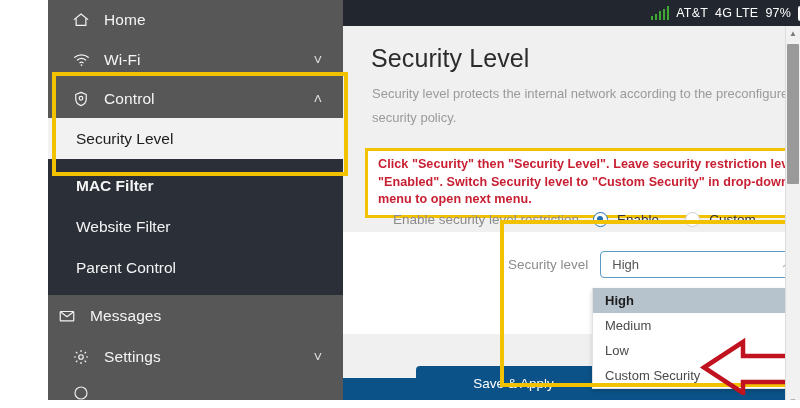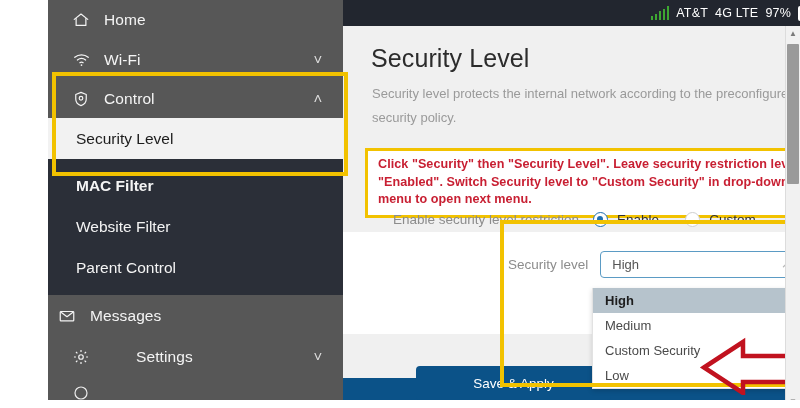--- a/index.html
+++ b/index.html
@@ -302,21 +302,21 @@
     <div class="nav-item" style="top:295px;height:41px;padding-left:8px;">
       <span class="ic">
         <svg width="18" height="18" viewBox="0 0 24 24" fill="none" stroke="#f4f4f4" stroke-width="1.6" stroke-linejoin="round">
           <rect x="3" y="6" width="18" height="12.5" rx="1"></rect>
             <path d="M3.6 6.8 12 13l8.4-6.2"></path>
         </svg>
       </span>
       <span class="lbl">Messages</span>
     </div>
 
-    <div class="nav-item" style="top:336px;height:41px;gap:32px;">
+    <div class="nav-item" style="top:336px;height:41px;">
       <span class="ic">
         <svg width="18" height="18" viewBox="0 0 24 24" fill="none" stroke="#f4f4f4" stroke-width="1.6" stroke-linejoin="round">
           <circle cx="12" cy="12" r="3"></circle>
           <path d="M12 2.6v2.6M12 18.8v2.6M2.6 12h2.6M18.8 12h2.6M5.3 5.3l1.9 1.9M16.8 16.8l1.9 1.9M18.7 5.3l-1.9 1.9M7.2 16.8l-1.9 1.9"></path>
         </svg>
       </span>
       <span class="lbl">Settings</span>
       <span class="chev" style="font-size:15px;color:#dddddd;">˅</span>
     </div>
 
@@ -377,22 +377,22 @@
           <svg width="13" height="9" viewBox="0 0 14 9" fill="none" stroke="#b9b9b9" stroke-width="1.3" stroke-linecap="round">
               <path d="M1.5 7 7 2l5.5 5"></path>
             </svg>
         </span>
       </span>
     </div>
 
     <div id="options">
       <div class="opt sel">High</div>
       <div class="opt">Medium</div>
+      <div class="opt">Low</div>
       <div class="opt">Custom Security</div>
-      <div class="opt">Low</div>
     </div>
 
     <div id="blue-strip"></div>
     <div id="save-btn">Save &amp; Apply</div>
     <div id="bottom-strip"></div>
     <div id="bottom-rule"></div>
   </main>
 
   <div class="hl" id="hl-sidebar"></div>
   <div class="hl" id="hl-dropdown"></div>

